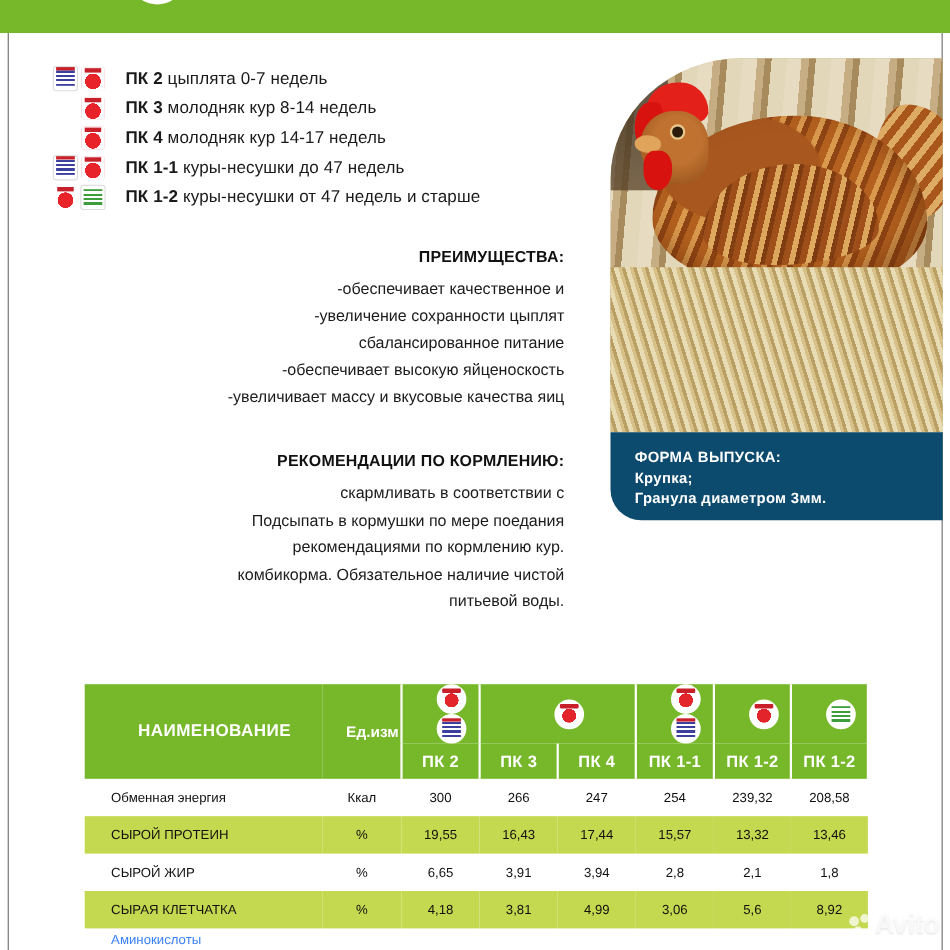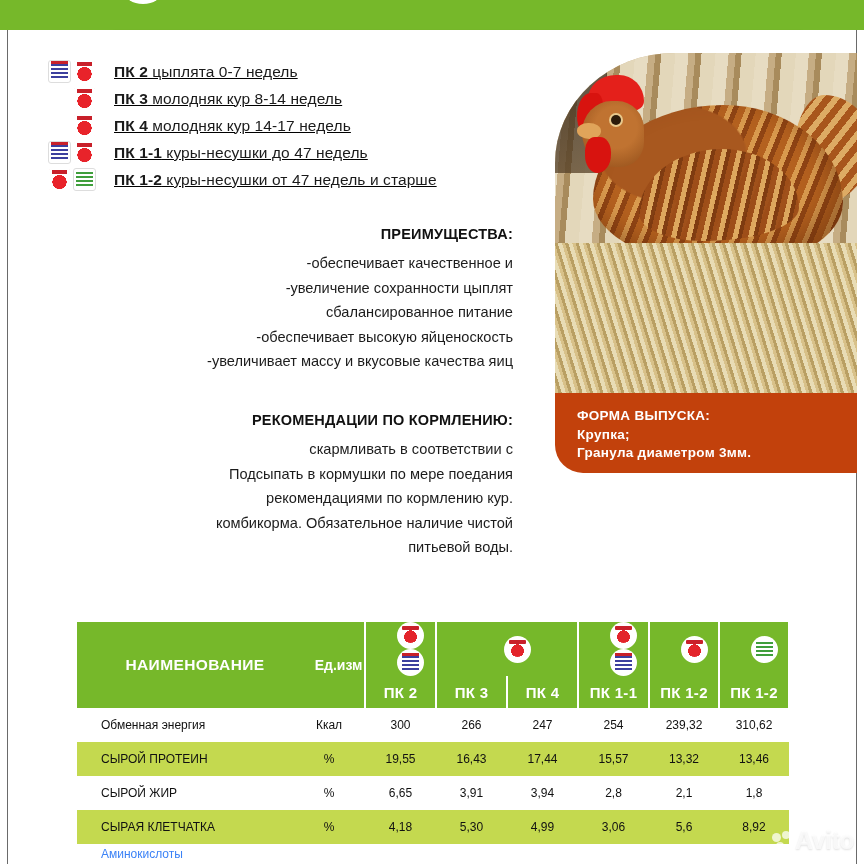--- a/index.html
+++ b/index.html
@@ -26,21 +26,21 @@
   }
   
   #card{
     position:absolute; left:7px; top:30px; width:850px; height:834px;
     background:#fff;
     border-left:1.5px solid #6a6a6a;
     border-right:1.5px solid #6a6a6a;
   }
   
   #product-list{
-    position:absolute; left:48px; top:58px; width:500px;text-decoration:underline;
+    position:absolute; left:48px; top:58px; width:500px;
   }
   .product-row{
     display:flex; align-items:center; height:27px;
   }
   .badges{ width:66px; display:flex; align-items:center; gap:2px; justify-content:flex-start;}
   .badge{ width:23px; height:23px; border-radius:3px; display:block; }
   .badge.red{
     background:
       radial-gradient(circle at 50% 62%, #e8232a 0 42%, #fff 43% 100%),
       linear-gradient(#d9232a,#d9232a);
@@ -164,21 +164,21 @@
     background:repeating-linear-gradient(128deg,#a8561c 0 7px,#ddab64 7px 13px);
   }
   .egg{
     position:absolute; border-radius:50%/58%;
     background:radial-gradient(ellipse at 36% 30%, #f4e3cb 0 22%, #e3c49d 55%, #c9a077 100%);
     box-shadow:inset -3px -4px 6px rgba(140,100,60,.4);
   }
   
   #release-box{
     position:absolute; left:555px; top:393px; width:302px; height:80px;
-    background:#c2410c;
+    background:#0c4a6e;
     border-bottom-left-radius:28px;
     color:#fff;
     padding:14px 0 0 22px;
   }
   #release-box .t{ font-size:13.5px; font-weight:bold; line-height:18.5px; letter-spacing:.3px;}
   
   #table{
     position:absolute; left:77px; top:622px; width:712px;
   }
   table{ border-collapse:collapse; width:712px; table-layout:fixed; }
@@ -385,21 +385,21 @@
     </thead>
     <tbody>
         <tr class="">
           <td class="nm">Обменная энергия</td>
           <td class="un">Ккал</td>
           <td class="vl">300</td>
           <td class="vl">266</td>
           <td class="vl">247</td>
           <td class="vl">254</td>
           <td class="vl">239,32</td>
-          <td class="vl">310,62</td>
+          <td class="vl">208,58</td>
         </tr>
         <tr class="alt ">
           <td class="nm">СЫРОЙ ПРОТЕИН</td>
           <td class="un">%</td>
           <td class="vl">19,55</td>
           <td class="vl">16,43</td>
           <td class="vl">17,44</td>
           <td class="vl">15,57</td>
           <td class="vl">13,32</td>
           <td class="vl">13,46</td>
@@ -411,21 +411,21 @@
           <td class="vl">3,91</td>
           <td class="vl">3,94</td>
           <td class="vl">2,8</td>
           <td class="vl">2,1</td>
           <td class="vl">1,8</td>
         </tr>
         <tr class="alt ">
           <td class="nm">СЫРАЯ КЛЕТЧАТКА</td>
           <td class="un">%</td>
           <td class="vl">4,18</td>
-          <td class="vl">5,30</td>
+          <td class="vl">3,81</td>
           <td class="vl">4,99</td>
           <td class="vl">3,06</td>
           <td class="vl">5,6</td>
           <td class="vl">8,92</td>
         </tr>
         <tr class="partial">
           <td class="nm">Аминокислоты</td>
           <td class="un"></td>
           <td class="vl"></td>
           <td class="vl"></td>

